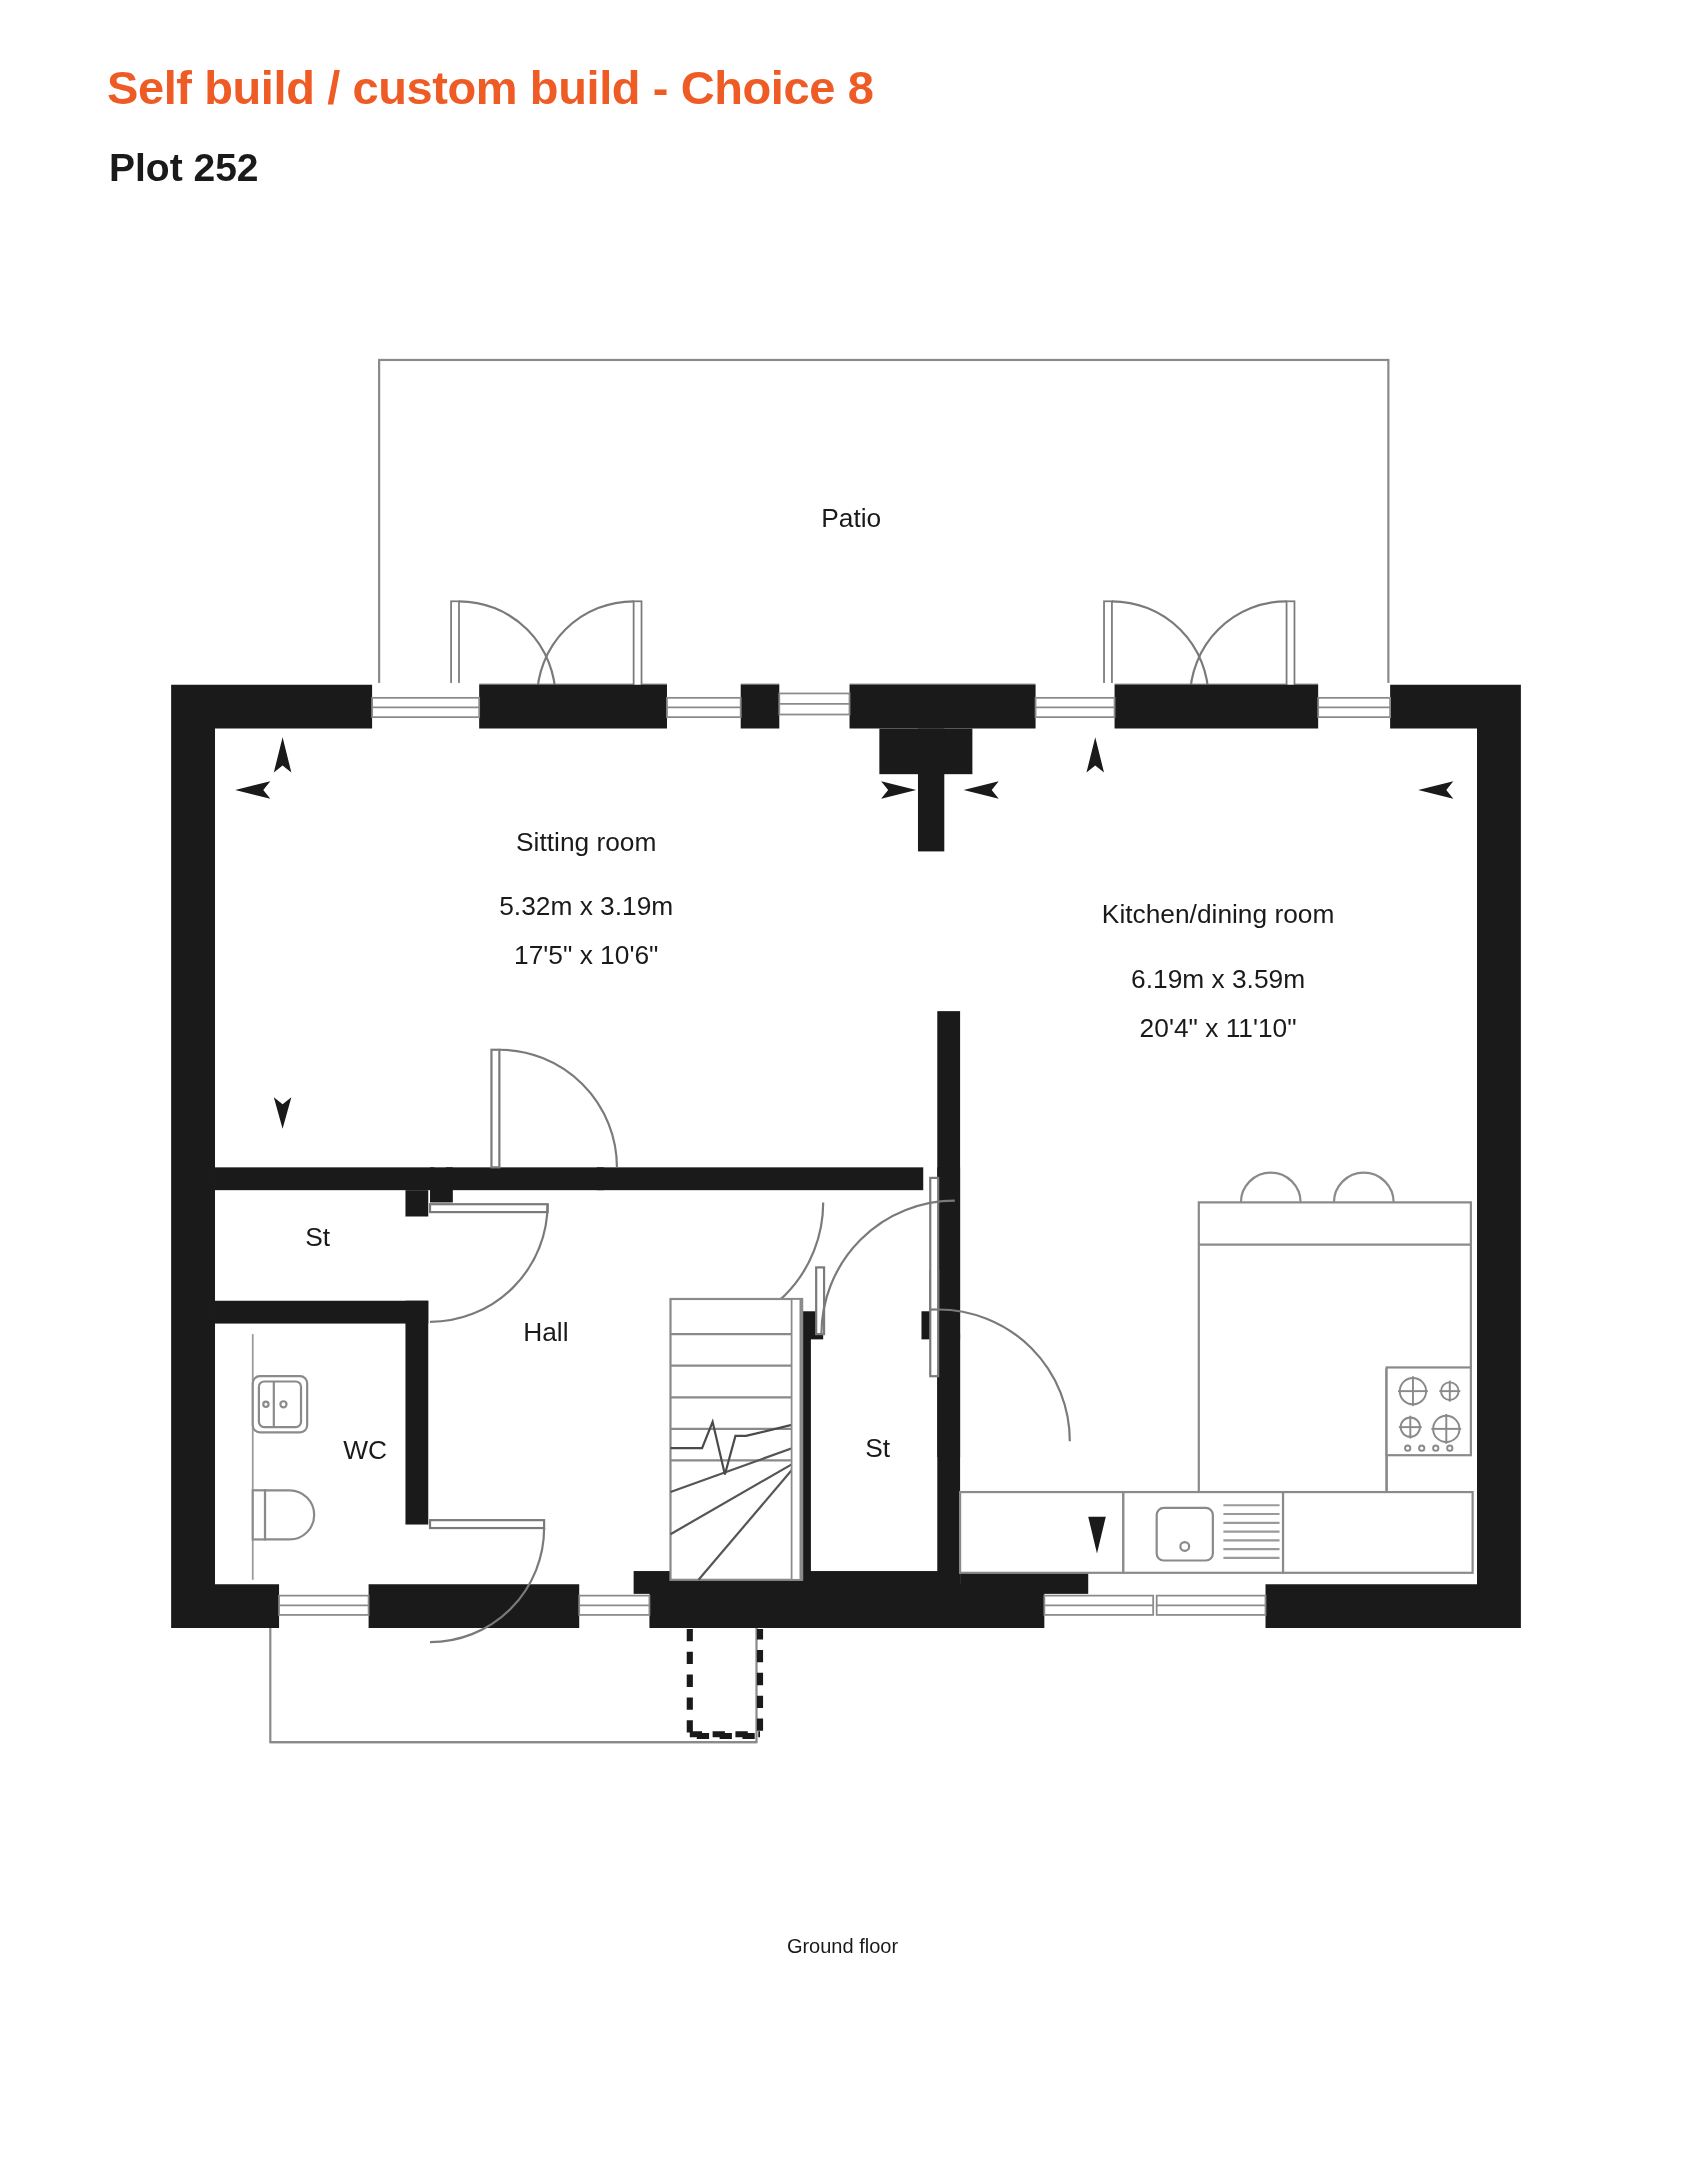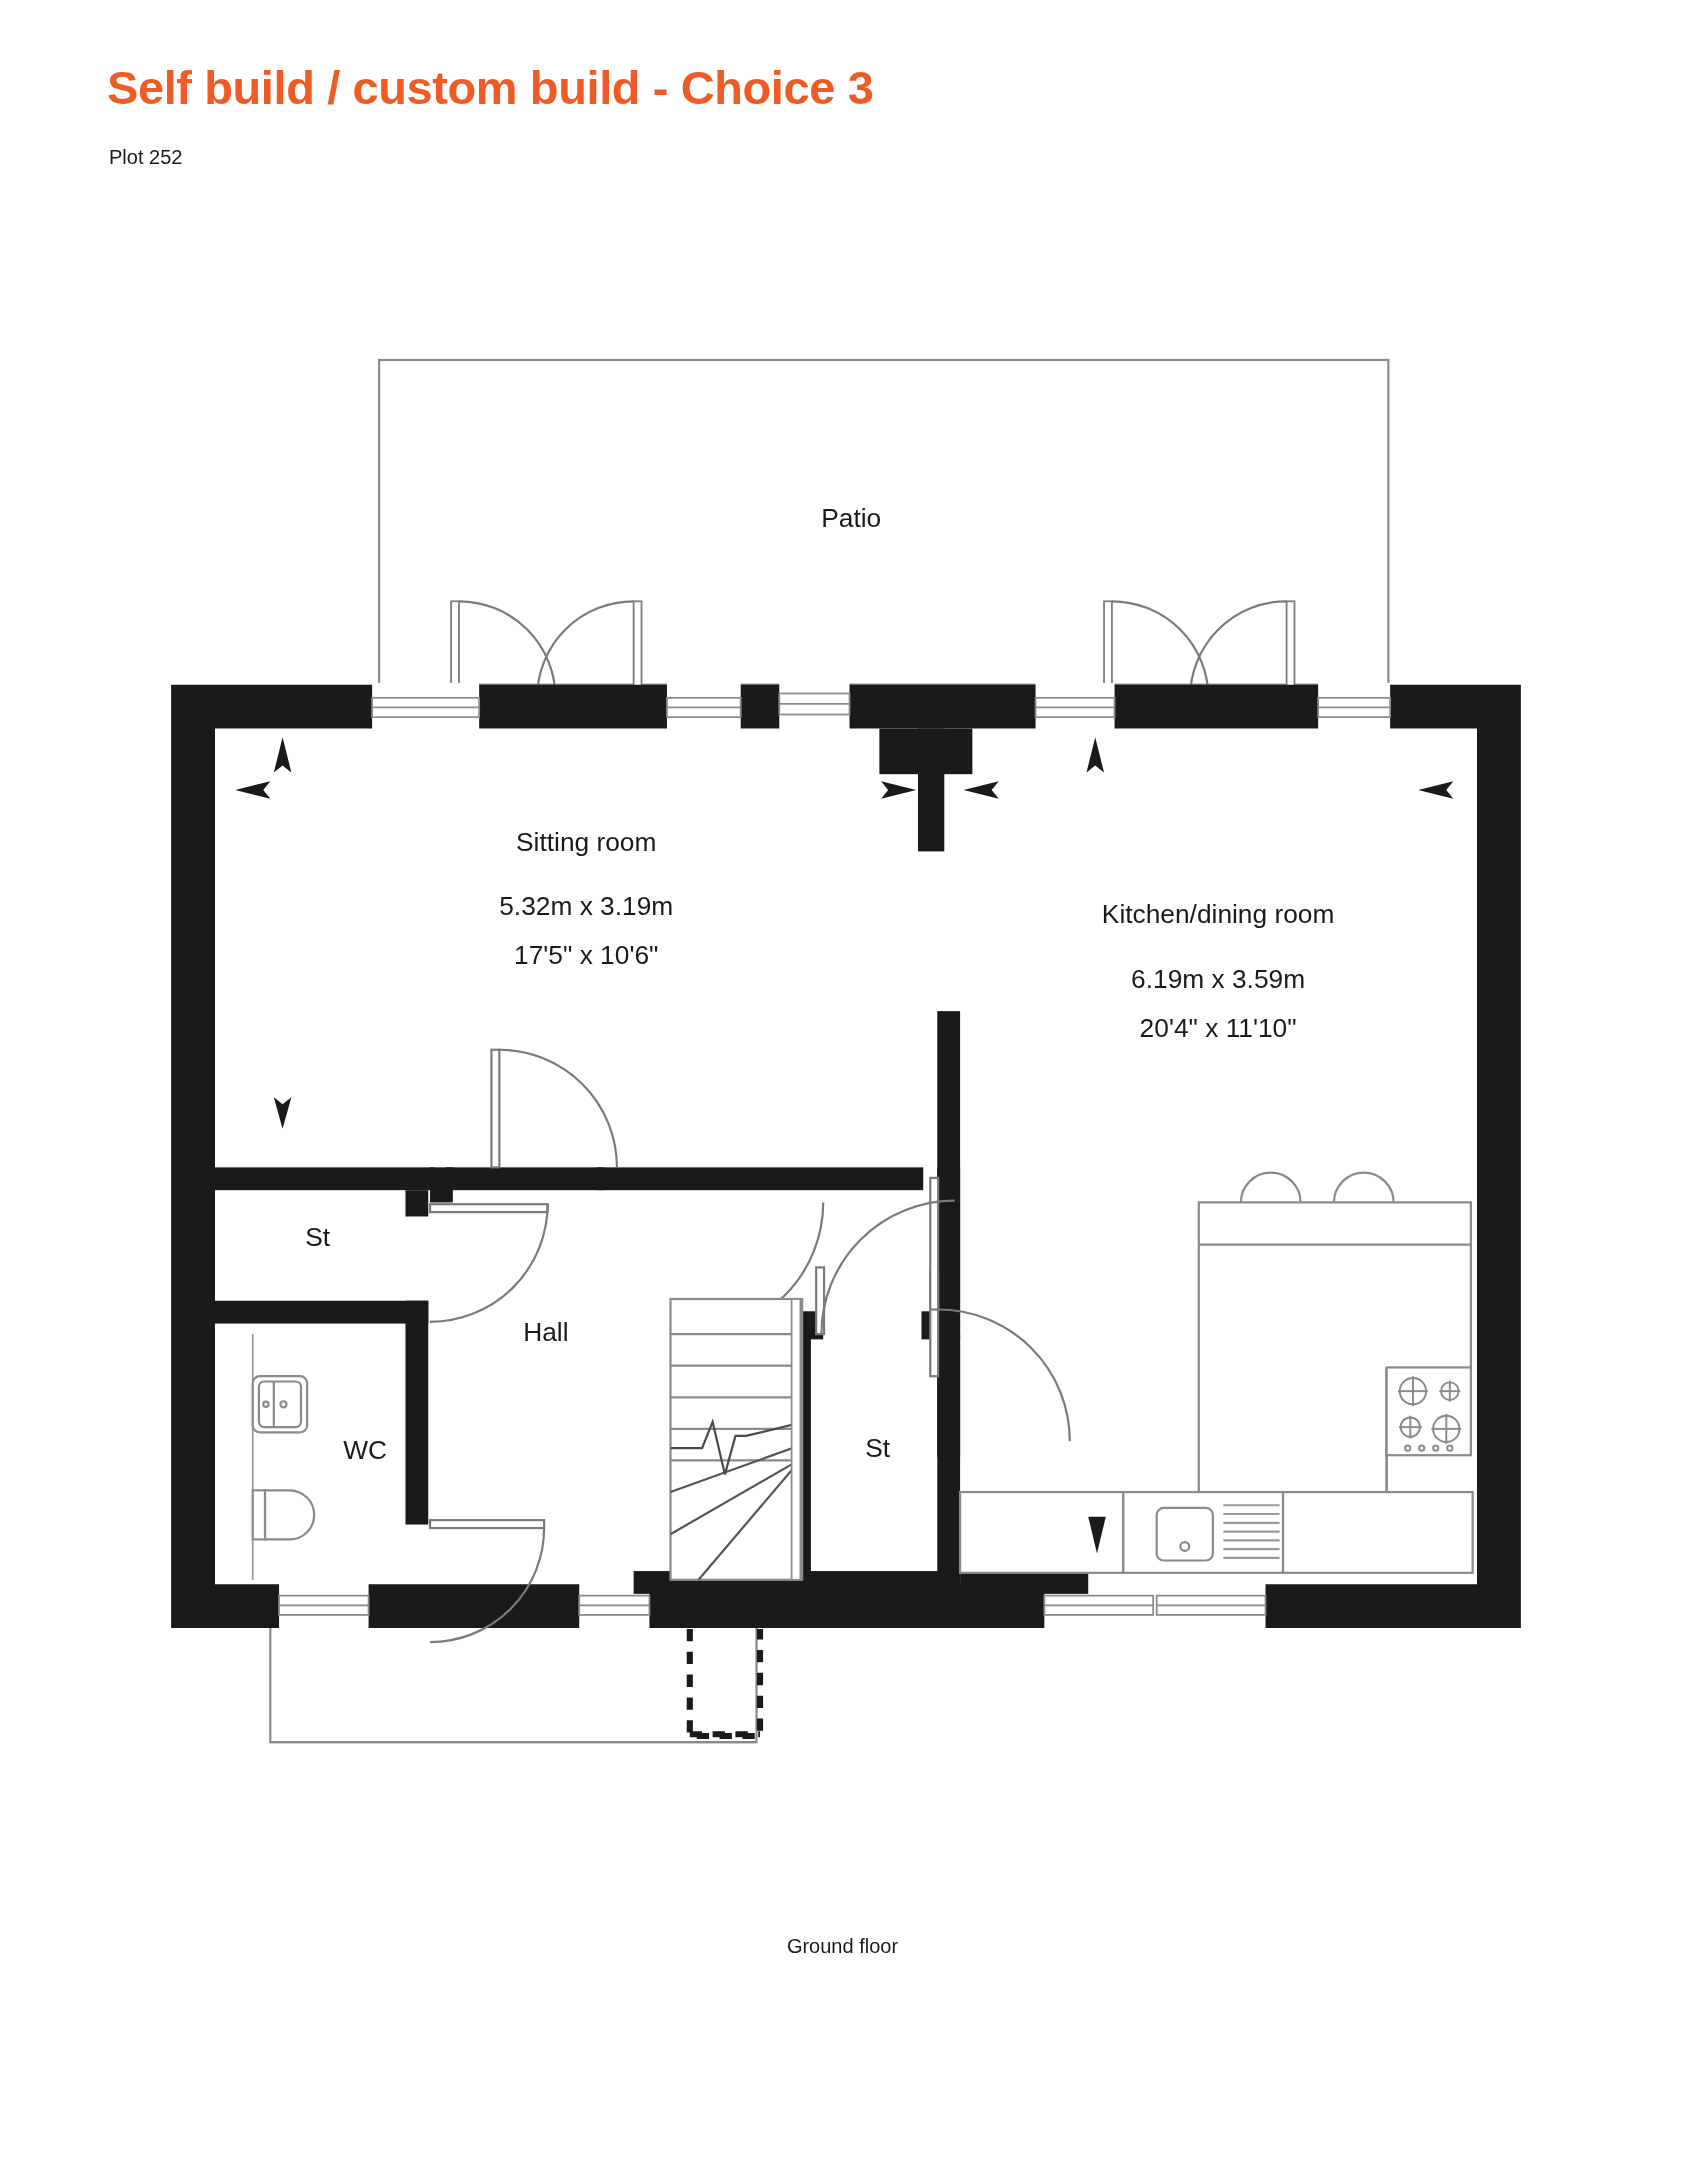--- a/index.html
+++ b/index.html
@@ -31,22 +31,22 @@
     font-weight: bold;
     letter-spacing: -0.4px;
     color: #ef5b25;
     white-space: nowrap;
   }
 
   .subtitle {
     position: absolute;
     left: 109px;
     top: 146px;
-    font-size: 20px;
-    font-weight: normal;
+    font-size: 39px;
+    font-weight: bold;
     color: #1a1a1a;
     white-space: nowrap;
   }
 
   .floorcaption {
     position: absolute;
     left: 0;
     right: 0;
     top: 1935px;
     text-align: center;
@@ -72,21 +72,21 @@
   .rl-big  { font-size: 30px; }
   .rl-dim  { font-size: 30px; }
   .rl-small{ font-size: 30px; }
   .rl-patio{ font-size: 30px; }
 </style>
 </head>
 <body>
 
 <div id="page">
 
-  <div class="title">Self build / custom build - Choice 3</div>
+  <div class="title">Self build / custom build - Choice 8</div>
 
   <div class="subtitle">Plot 252</div>
 
   <div id="planwrap">
   <svg id="plan" width="1685" height="2182" viewBox="0 0 1920 2486" xmlns="http://www.w3.org/2000/svg">
 
     <g>
       <rect x="432" y="410" width="1150" height="370" fill="#ffffff" stroke="#8a8a8a" stroke-width="2.5"></rect>
       <text class="roomlabel rl-patio" x="970" y="600">Patio</text>
     </g>

